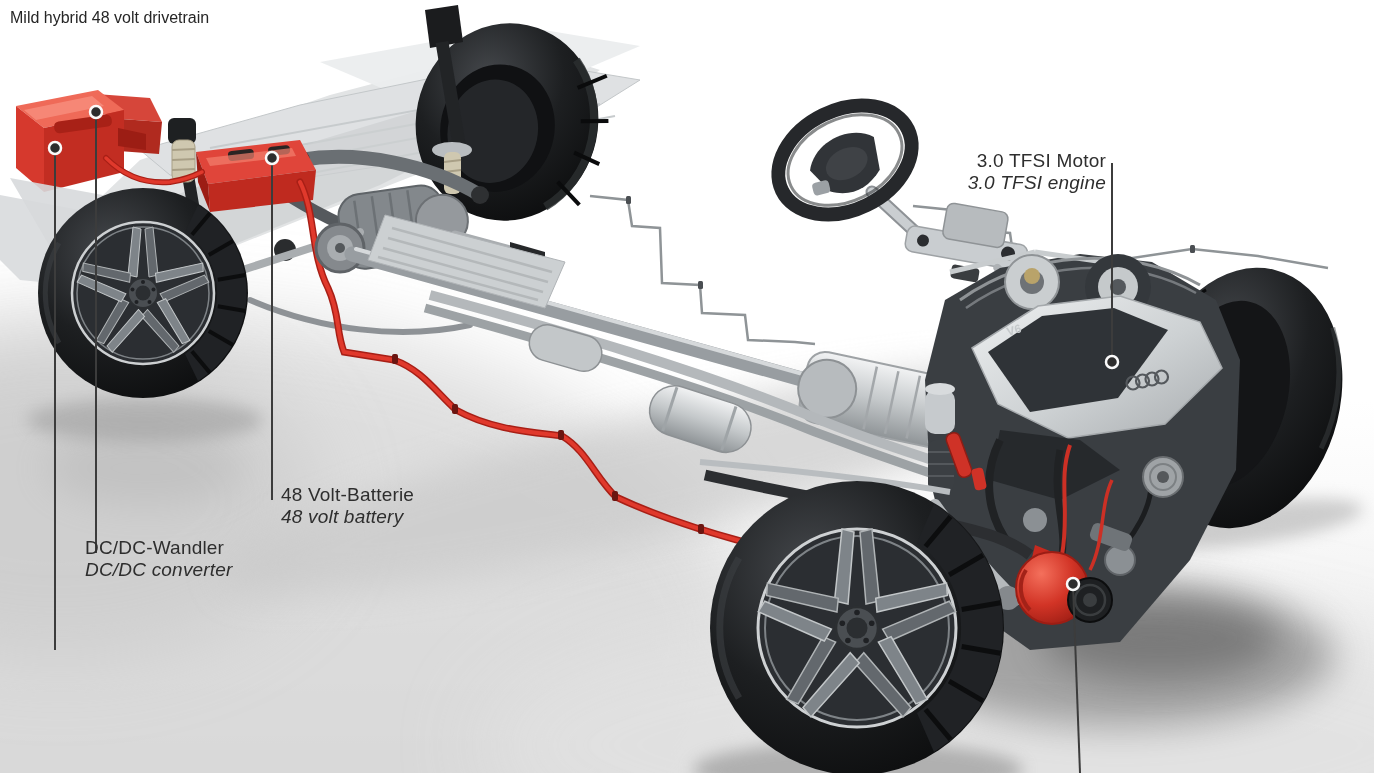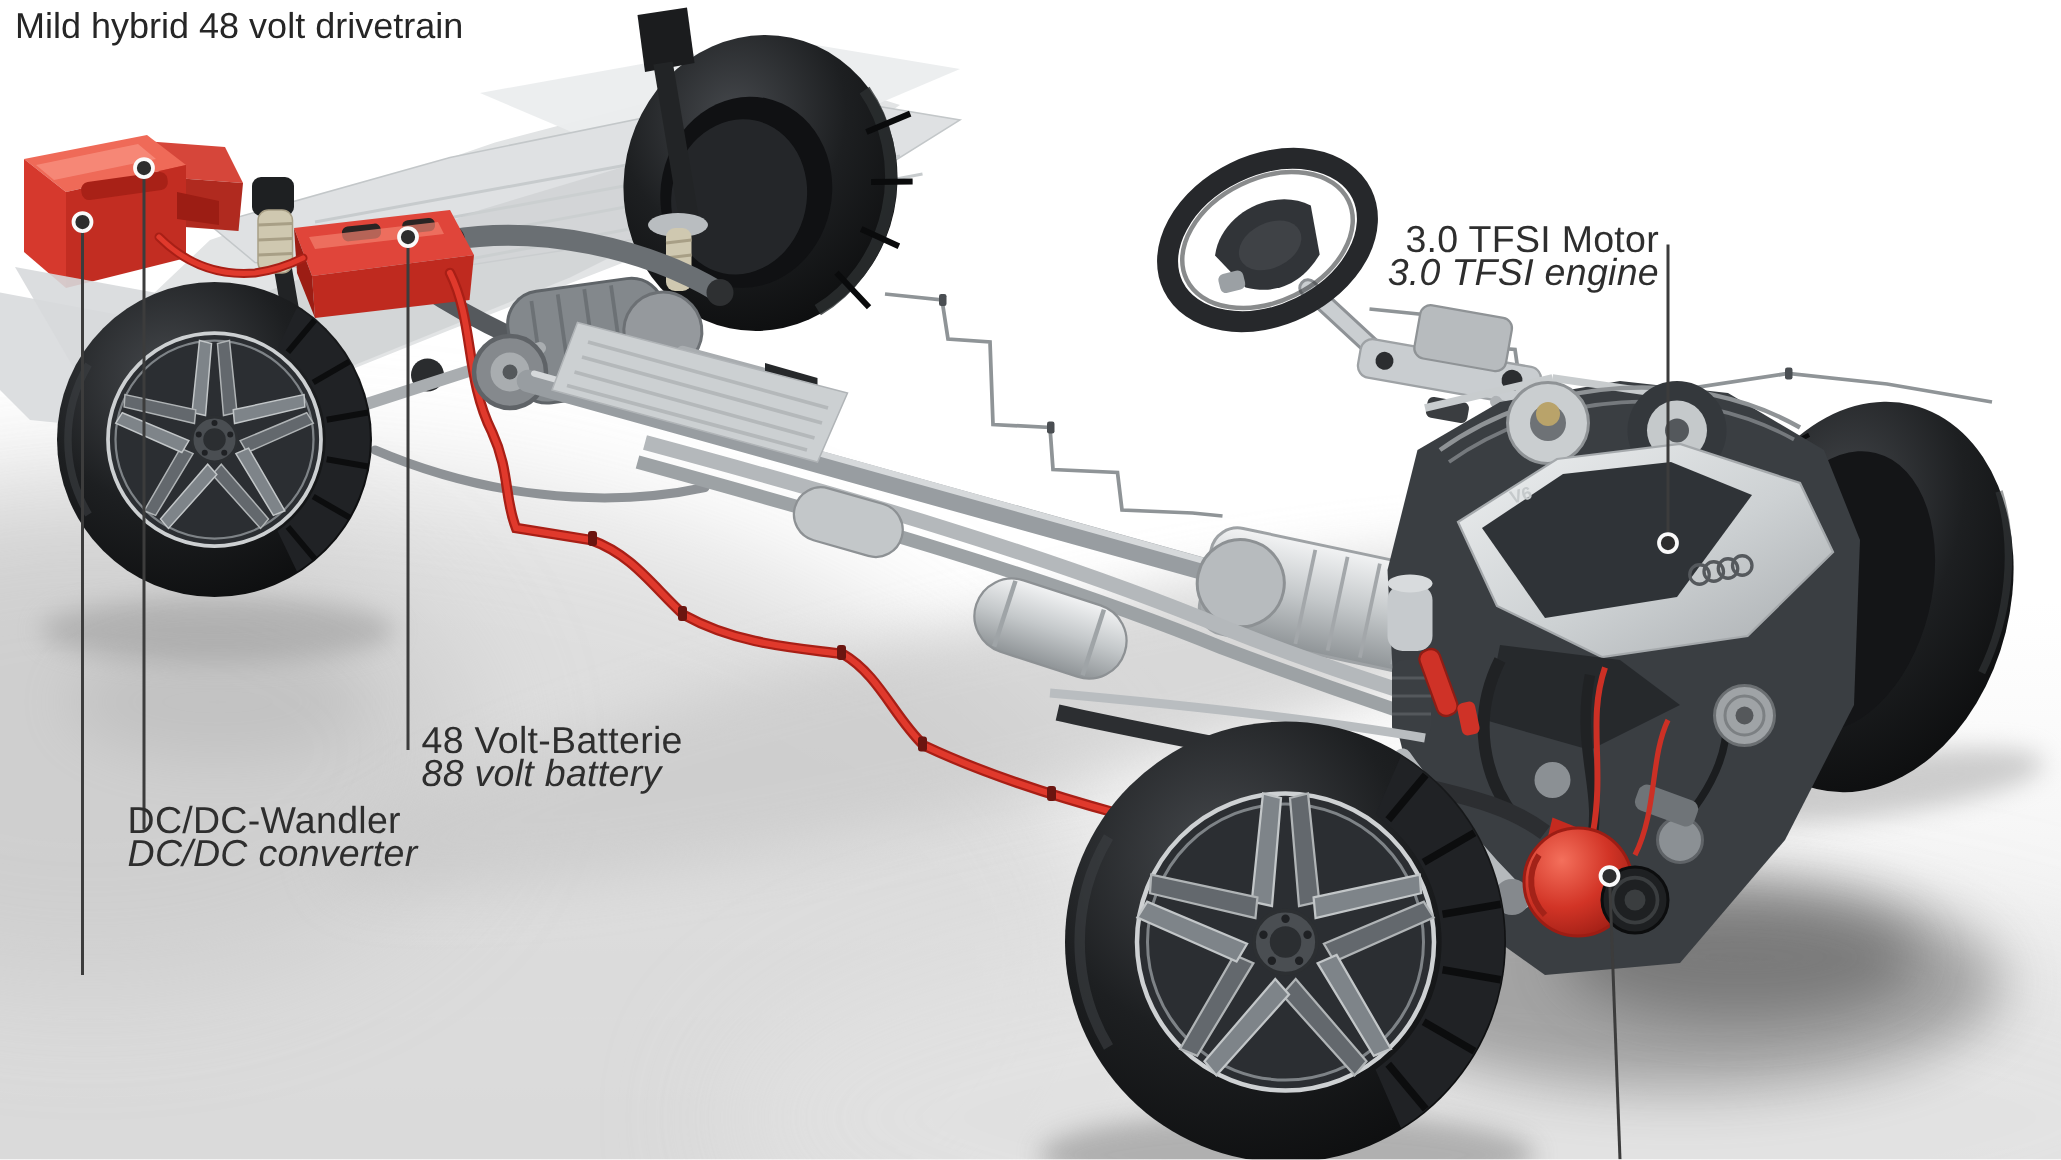--- a/index.html
+++ b/index.html
@@ -1,25 +1,25 @@
 <!DOCTYPE html>
 <html><head>
 <meta charset="utf-8">
 <style>
   html,body{margin:0;padding:0;background:#ffffff;}
   .stage{position:relative;width:1374px;height:773px;overflow:hidden;background:#ffffff;
          font-family:"Liberation Sans",sans-serif;}
   .stage svg{position:absolute;left:0;top:0;}
-  .lbl{position:absolute;font-size:25px;line-height:21.5px;color:#2e2e2e;letter-spacing:.2px;white-space:nowrap;}
+  .lbl{position:absolute;font-size:19px;line-height:21.5px;color:#2e2e2e;letter-spacing:.2px;white-space:nowrap;}
   .lbl .it{font-style:italic;}
   #lbl-engine{right:268px;top:150px;text-align:right;}
   #lbl-b48{left:281px;top:484px;}
   #lbl-dcdc{left:85px;top:537px;}
   #lbl-b12{left:60px;top:631px;}
-  #title{position:absolute;left:10px;top:5px;font-size:24px;line-height:25px;color:#262626;text-align:right;}
+  #title{position:absolute;left:10px;top:5px;font-size:16px;line-height:25px;color:#262626;text-align:right;}
 </style>
 </head>
 <body>
 
 <div class="stage">
 
 <svg width="1374" height="773" viewBox="0 0 1374 773">
   <defs>
     <filter id="b8" x="-60%" y="-60%" width="220%" height="220%">
           <feGaussianBlur stdDeviation="8"></feGaussianBlur>
@@ -417,21 +417,21 @@
 
 <div id="title">Mild hybrid 48 volt drivetrain</div>
 
 <div class="lbl" id="lbl-engine">
   <div>3.0 TFSI Motor</div>
   <div class="it">3.0 TFSI engine</div>
 </div>
 
 <div class="lbl" id="lbl-b48">
   <div>48 Volt-Batterie</div>
-  <div class="it">88 volt battery</div>
+  <div class="it">48 volt battery</div>
 </div>
 
 <div class="lbl" id="lbl-dcdc">
   <div>DC/DC-Wandler</div>
   <div class="it">DC/DC converter</div>
 </div>
 
 
 </div>
 

